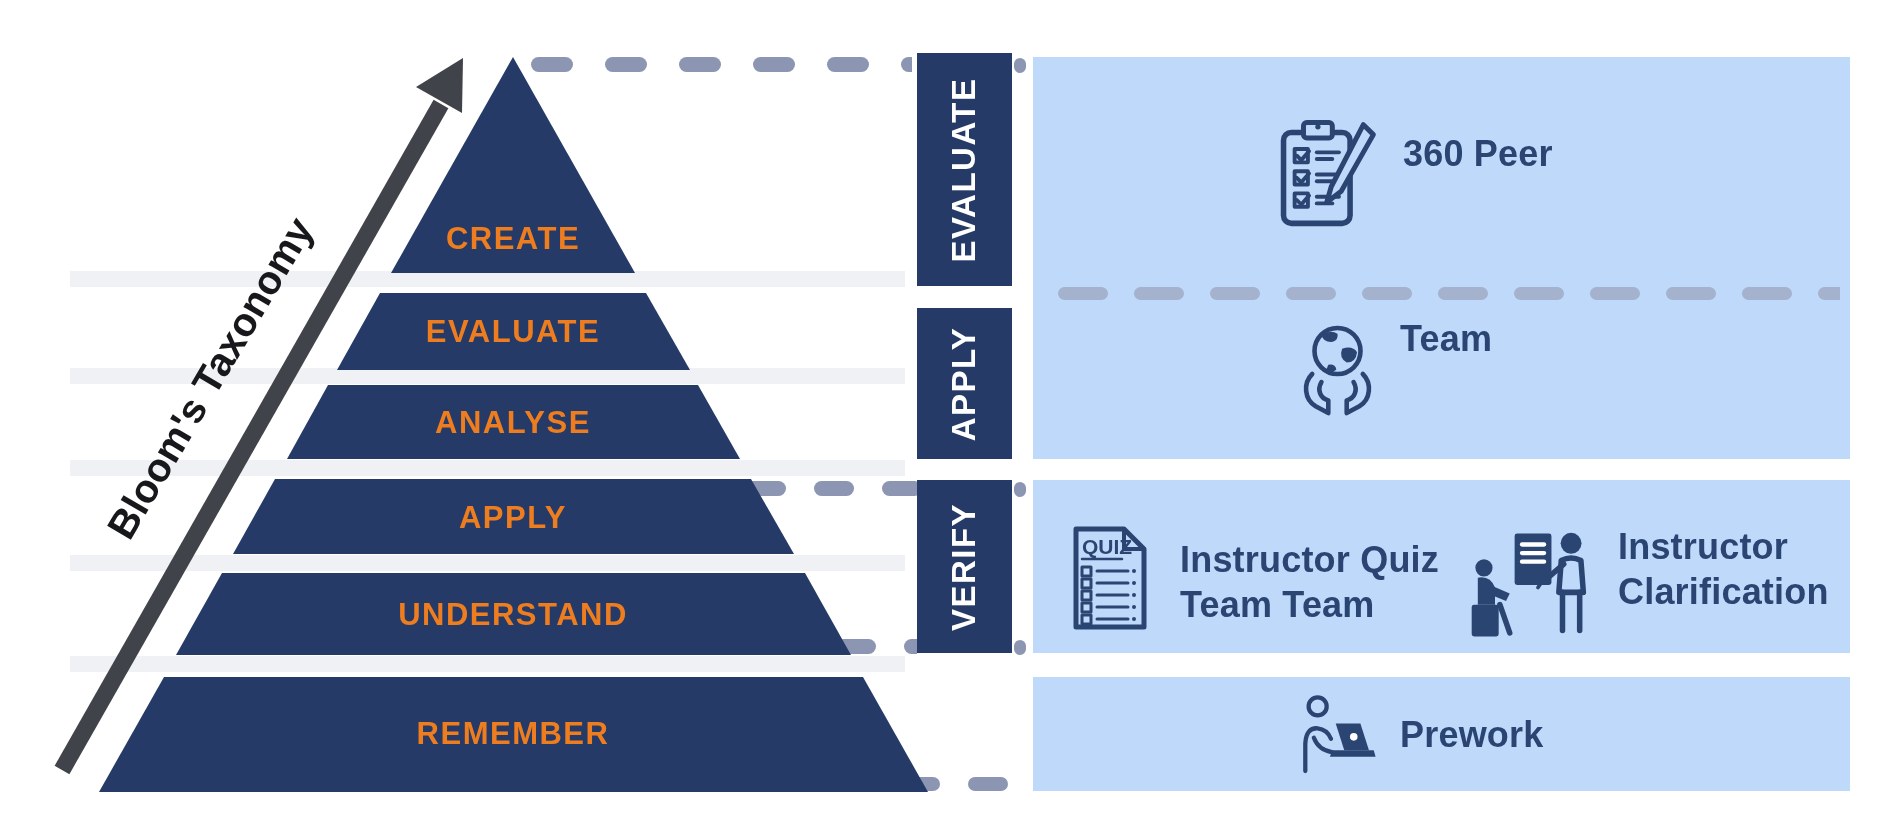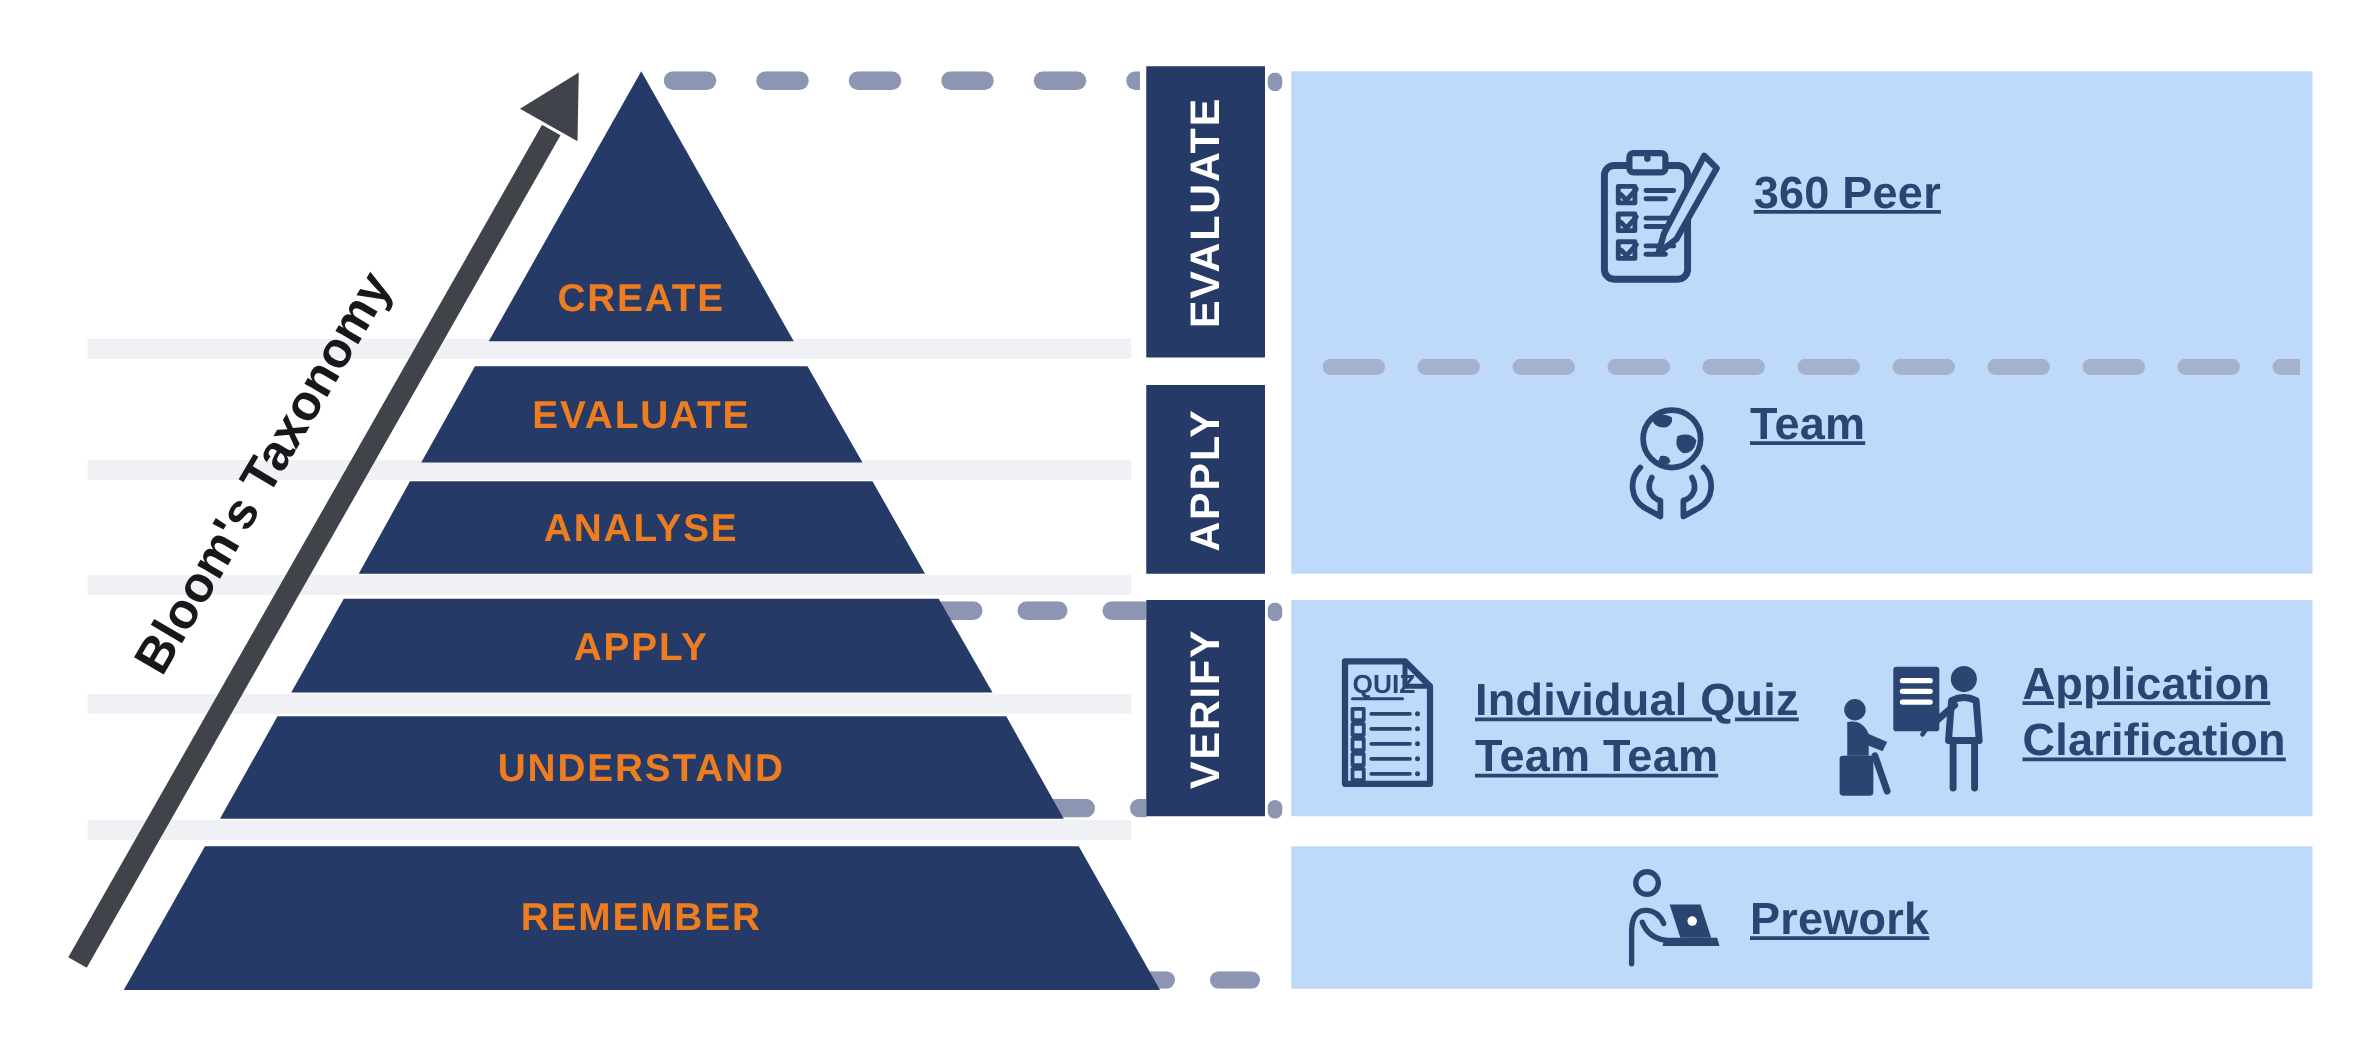--- a/index.html
+++ b/index.html
@@ -8,21 +8,21 @@
   .band{position:absolute;left:70px;width:835px;height:16px;background:var(--band,#EFF1F5);}
   .dash-row{position:absolute;display:flex;overflow:hidden;}
   .dash-row i{flex:0 0 var(--pw,42px);height:var(--ph,15px);border-radius:9px;
               background:var(--dc,var(--dash,#8C96B2));margin-right:var(--pg,32px);}
   .panel{position:absolute;left:1033px;width:817px;background:var(--panel-blue,#BFD9FA);}
   .stage-label{position:absolute;left:917px;width:95px;background:var(--navy,#253A66);
                display:flex;align-items:center;justify-content:center;}
   .stage-label span{transform:rotate(-90deg);white-space:nowrap;color:var(--label-text,#fff);
                     font-weight:bold;font-size:33px;letter-spacing:1.5px;}
   .ptext{position:absolute;font-weight:bold;font-size:36px;line-height:45px;
-         color:var(--panel-text,#2B4573);letter-spacing:.2px;white-space:nowrap;text-decoration:underline;}
+         color:var(--panel-text,#2B4573);letter-spacing:.2px;white-space:nowrap;}
   .icon{position:absolute;}
   .icon svg{width:100%;height:100%;display:block;}
   svg text.level{fill:var(--orange,#EE7D1F);font-weight:bold;font-size:31px;
                  letter-spacing:1.5px;font-family:"Liberation Sans",sans-serif;}
   svg text.title{fill:var(--title-text,#17181B);font-weight:bold;font-size:40px;
                  font-family:"Liberation Sans",sans-serif;}
   .ic{stroke:var(--panel-text,#2B4573);fill:none;stroke-linecap:round;stroke-linejoin:round;}
   .icf{fill:var(--panel-text,#2B4573);stroke:none;}
 </style>
 </head>
@@ -174,21 +174,21 @@
         <rect x="22" y="80" width="9" height="9"></rect>
           <line x1="37" y1="84" x2="68" y2="84"></line>
           <circle class="icf" cx="74" cy="84" r="2"></circle>
         <rect x="22" y="92" width="9" height="9"></rect>
           <line x1="37" y1="96" x2="68" y2="96"></line>
           <circle class="icf" cx="74" cy="96" r="2"></circle>
       </g>
     </svg>
   </div>
   <div class="ptext" style="left:1180px;top:537px">
-    <div>Individual Quiz</div>
+    <div>Instructor Quiz</div>
     <div>Team Team</div>
   </div>
 
   <div class="icon" style="left:1468px;top:520px;width:135px;height:130px">
     <svg viewBox="0 0 110 100">
       <rect class="icf" x="38" y="8" width="30" height="42" rx="2"></rect>
       <g stroke="#fff" stroke-width="3.5" stroke-linecap="round">
         <line x1="44" y1="17" x2="62" y2="17"></line>
           <line x1="44" y1="24" x2="62" y2="24"></line>
           <line x1="44" y1="31" x2="62" y2="31"></line>
@@ -199,21 +199,21 @@
       <path class="ic" stroke-width="4.5" d="M78,33 L64,45"></path>
       <path class="ic" stroke-width="3" d="M64,42 L57,52"></path>
       <circle class="icf" cx="13" cy="36" r="7"></circle>
       <path class="icf" d="M8,44 Q18,42 22,52 L22,66 H8 Z"></path>
       <path class="icf" d="M18,50 L34,57 L31,63 L16,57 Z"></path>
       <rect class="icf" x="3" y="66" width="22" height="26" rx="2"></rect>
       <path class="ic" stroke-width="4.5" d="M26,66 L34,89"></path>
     </svg>
   </div>
   <div class="ptext" style="left:1618px;top:524px">
-    <div>Application</div>
+    <div>Instructor</div>
     <div>Clarification</div>
   </div>
 
   <div class="icon" style="left:1292px;top:690px;width:95px;height:88px">
     <svg viewBox="0 0 100 90">
       <circle class="ic" cx="27" cy="16" r="9.5" stroke-width="4.5"></circle>
       <path class="ic" stroke-width="4.5" d="M14,84 V55 q1,-17 13,-16 q10,1 14,11"></path>
       <path class="ic" stroke-width="4.5" d="M23,49 q5,13 19,15"></path>
       <polygon class="icf" points="46,34 72,34 81,62 55,62"></polygon>
       <circle cx="65" cy="48" r="4" fill="#fff"></circle>

